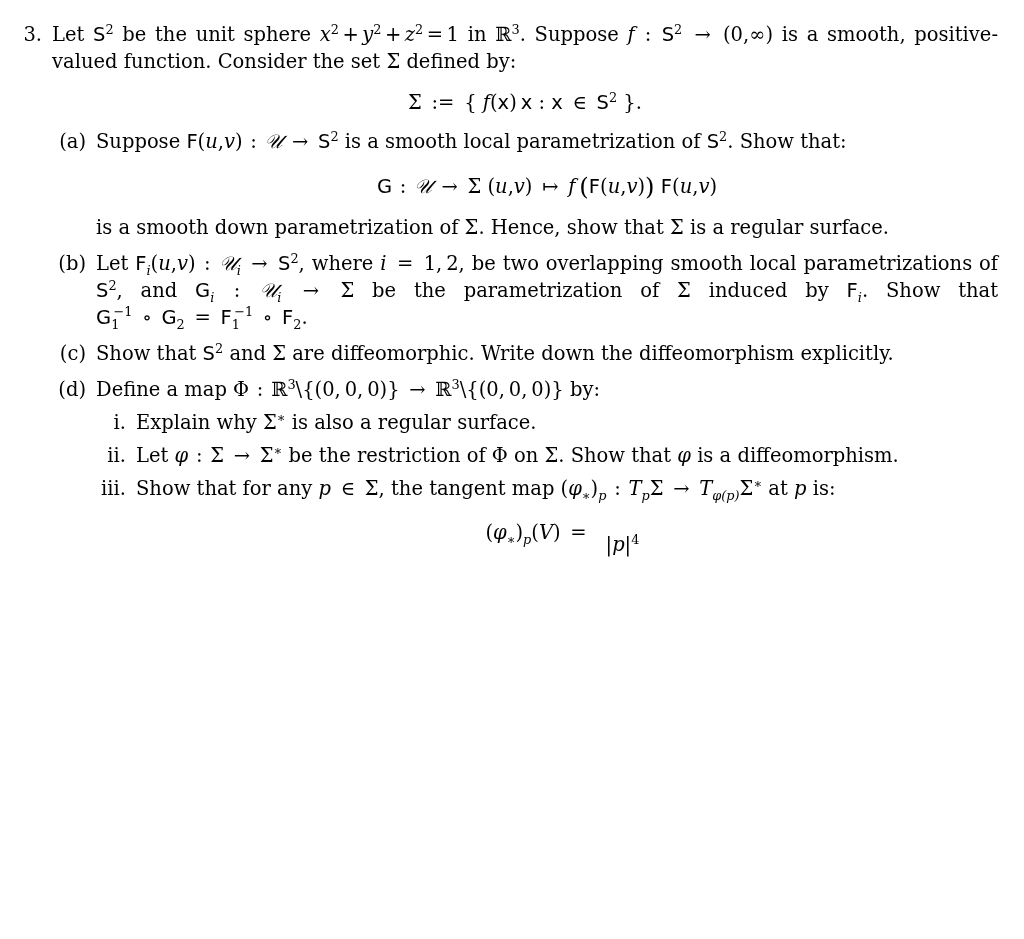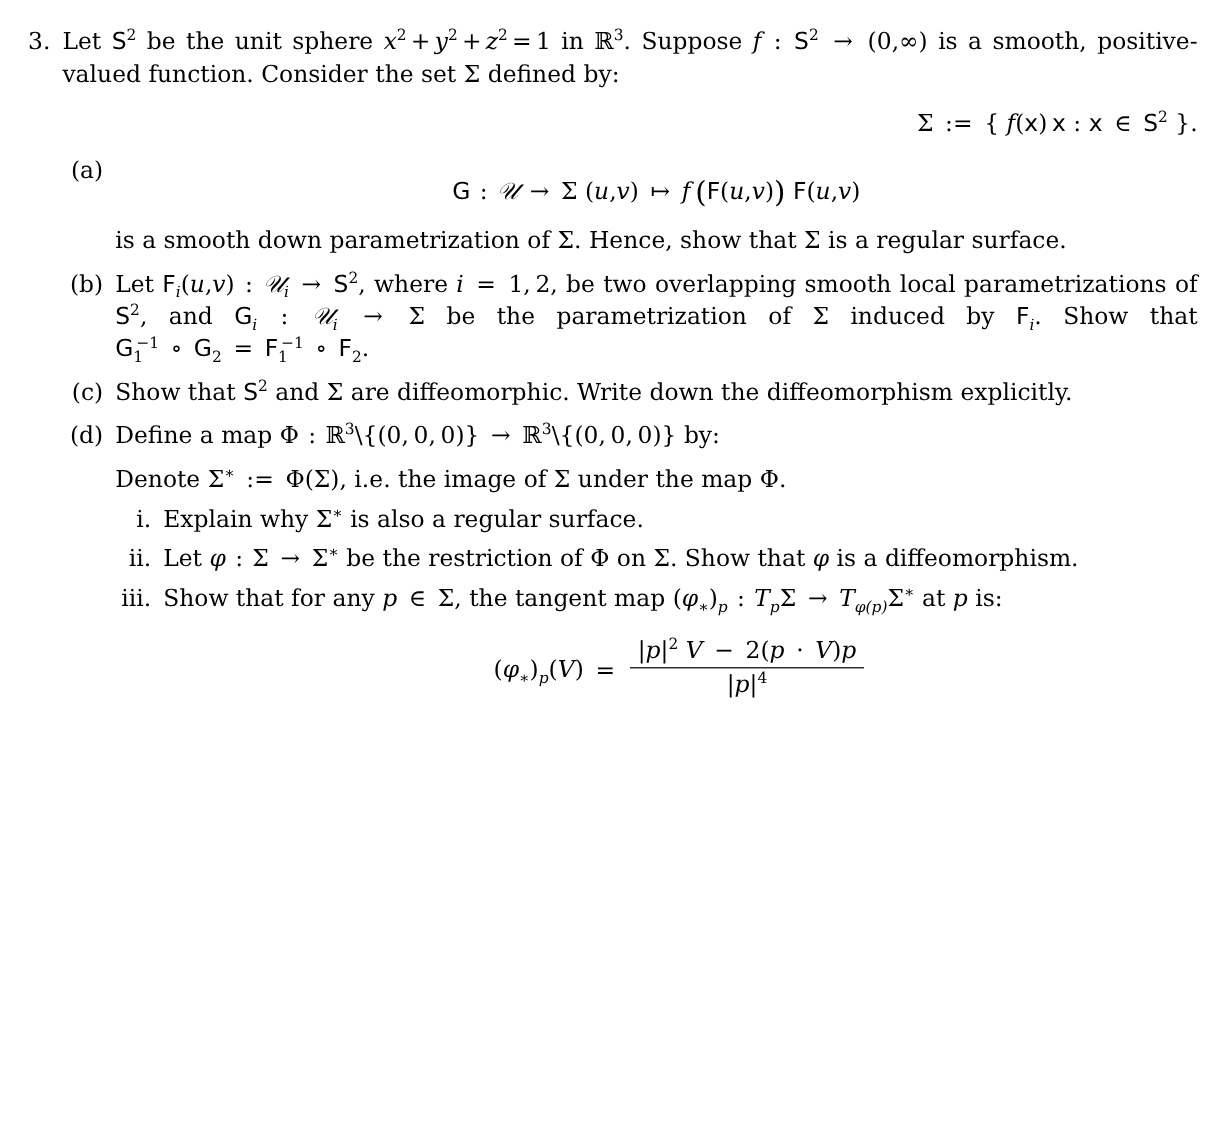--- a/index.html
+++ b/index.html
@@ -43,21 +43,21 @@
     box-sizing: border-box;
   }
   .prob-body {
     flex: 1 1 auto;
   }
   .stem {
     text-align: justify;
   }
 
   .display {
-    text-align: right;
+    text-align: center;
     margin: 14px 0 12px 0;
   }
 
   .parts {
     margin-top: 4px;
   }
   .part {
     display: flex;
     align-items: flex-start;
     margin-top: 9px;
@@ -141,20 +141,23 @@
 
       <div class="display">
         Σ <span class="op">:=</span> { <span class="mi">f</span>(<span class="sans">x</span>) <span class="sans">x</span> : <span class="sans">x</span> <span class="op">∈</span> <span class="sans">S</span><sup>2</sup> }.
       </div>
 
       <div class="parts">
 
         <div class="part">
           <div class="part-label">(a)</div>
           <div class="part-body">
+            <div>
+              Suppose <span class="sans">F</span>(<span class="mi">u</span>,<span class="mi">v</span>) <span class="thin">:</span> <span class="mi" style="font-family:'DejaVu Serif',serif;">𝒰</span> <span class="op">→</span> <span class="sans">S</span><sup>2</sup> is a smooth local parametrization of <span class="sans">S</span><sup>2</sup>. Show that:
+            </div>
 
             <div class="display">
               <span class="align-block">
                 <span class="line">
                   <span class="sans">G</span> <span class="thin">:</span> <span class="mi">𝒰</span> <span class="op">→</span> Σ
                 </span>
                 <span class="line">
                   (<span class="mi">u</span>,<span class="mi">v</span>) <span class="op">↦</span> <span class="mi">f</span> <span style="font-size:1.25em;vertical-align:-0.08em;">(</span><span class="sans">F</span>(<span class="mi">u</span>,<span class="mi">v</span>)<span style="font-size:1.25em;vertical-align:-0.08em;">)</span> <span class="sans">F</span>(<span class="mi">u</span>,<span class="mi">v</span>)
                 </span>
               </span>
@@ -183,23 +186,20 @@
 
         <div class="part">
           <div class="part-label">(d)</div>
           <div class="part-body">
 
             <div>
               Define a map Φ <span class="thin">:</span> ℝ<sup>3</sup>\{(0, 0, 0)} <span class="op">→</span> ℝ<sup>3</sup>\{(0, 0, 0)} by:
             </div>
 
 
-            <div style="margin-top:10px;">
-              Denote Σ<sup>∗</sup> <span class="op">:=</span> Φ(Σ), i.e. the image of Σ under the map Φ.
-            </div>
 
             <div class="subparts">
 
               <div class="subpart">
                 <div class="subpart-label">i.</div>
                 <div class="subpart-body">
                   Explain why Σ<sup>∗</sup> is also a regular surface.
                 </div>
               </div>
 
@@ -213,21 +213,20 @@
               <div class="subpart">
                 <div class="subpart-label">iii.</div>
                 <div class="subpart-body">
                   <div>
                     Show that for any <span class="mi">p</span> <span class="op">∈</span> Σ, the tangent map (<span class="mi">φ</span><sub>∗</sub>)<sub class="mi">p</sub> <span class="thin">:</span> <span class="mi">T</span><sub class="mi">p</sub>Σ <span class="op">→</span> <span class="mi">T</span><sub class="mi">φ(p)</sub>Σ<sup>∗</sup> at <span class="mi">p</span> is:
                   </div>
 
                   <div class="display" style="margin-top:18px;margin-bottom:20px;">
                     (<span class="mi">φ</span><sub>∗</sub>)<sub class="mi">p</sub>(<span class="mi">V</span>) <span class="op">=</span>
                     <span class="frac big">
-                      <span class="num">|<span class="mi">p</span>|<sup>2</sup> <span class="mi">V</span> <span class="op">−</span> 2(<span class="mi">p</span> <span class="op">·</span> <span class="mi">V</span>)<span class="mi">p</span></span>
                       <span class="den">|<span class="mi">p</span>|<sup>4</sup></span>
                     </span>
                   </div>
 
                 </div>
               </div>
 
             </div>
           </div>
         </div>

